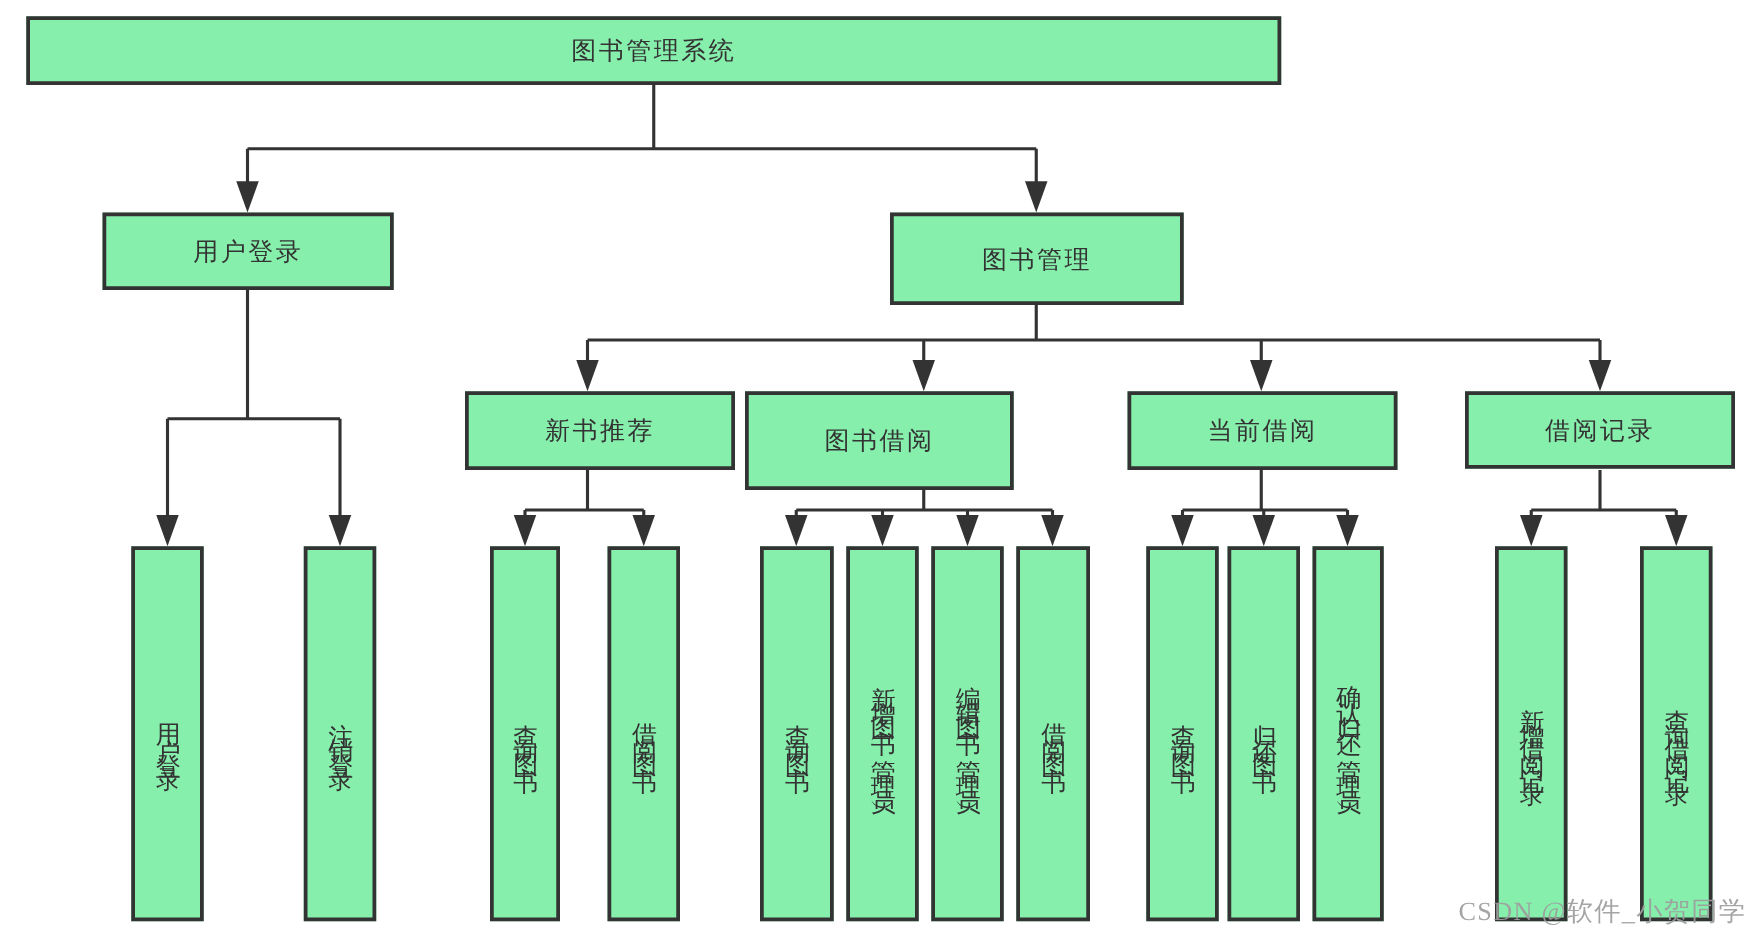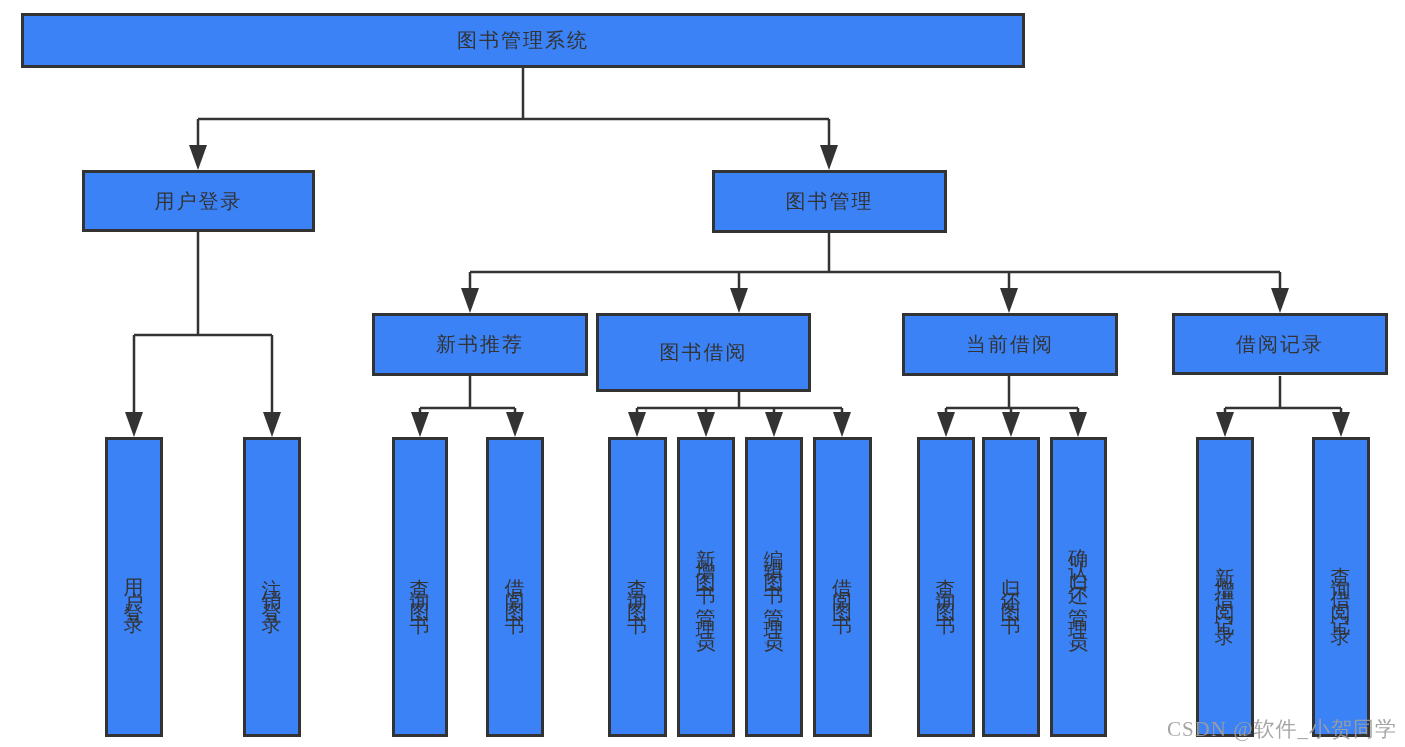--- a/index.html
+++ b/index.html
@@ -19,21 +19,21 @@
     position: absolute;
     left: 0; top: 0;
     width: 1405px;
     height: 747px;
     z-index: 1;
   }
   .box {
     position: absolute;
     box-sizing: border-box;
     border: 3px solid #333333;
-    background: #3b82f6;
+    background: #86efac;
     display: flex;
     align-items: center;
     justify-content: center;
     z-index: 2;
   }
   .box .lbl {
     color: #333333;
     font-size: 20px;
     letter-spacing: 2px;
     white-space: nowrap;
@@ -104,21 +104,21 @@
       </g>
   </svg>
 
   <div class="box" style="left:21px; top:13px; width:1004px; height:55px;">
     <span class="lbl">图书管理系统</span>
   </div>
 
   <div class="box" style="left:82px; top:170px; width:233px; height:62px;">
     <span class="lbl">用户登录</span>
   </div>
-  <div class="box" style="left:712px; top:170px; width:235px; height:63px;">
+  <div class="box" style="left:712px; top:170px; width:235px; height:74px;">
     <span class="lbl">图书管理</span>
   </div>
 
   <div class="box" style="left:372px; top:313px; width:216px; height:63px;">
     <span class="lbl">新书推荐</span>
   </div>
   <div class="box" style="left:596px; top:313px; width:215px; height:79px;">
     <span class="lbl">图书借阅</span>
   </div>
   <div class="box" style="left:902px; top:313px; width:216px; height:63px;">

